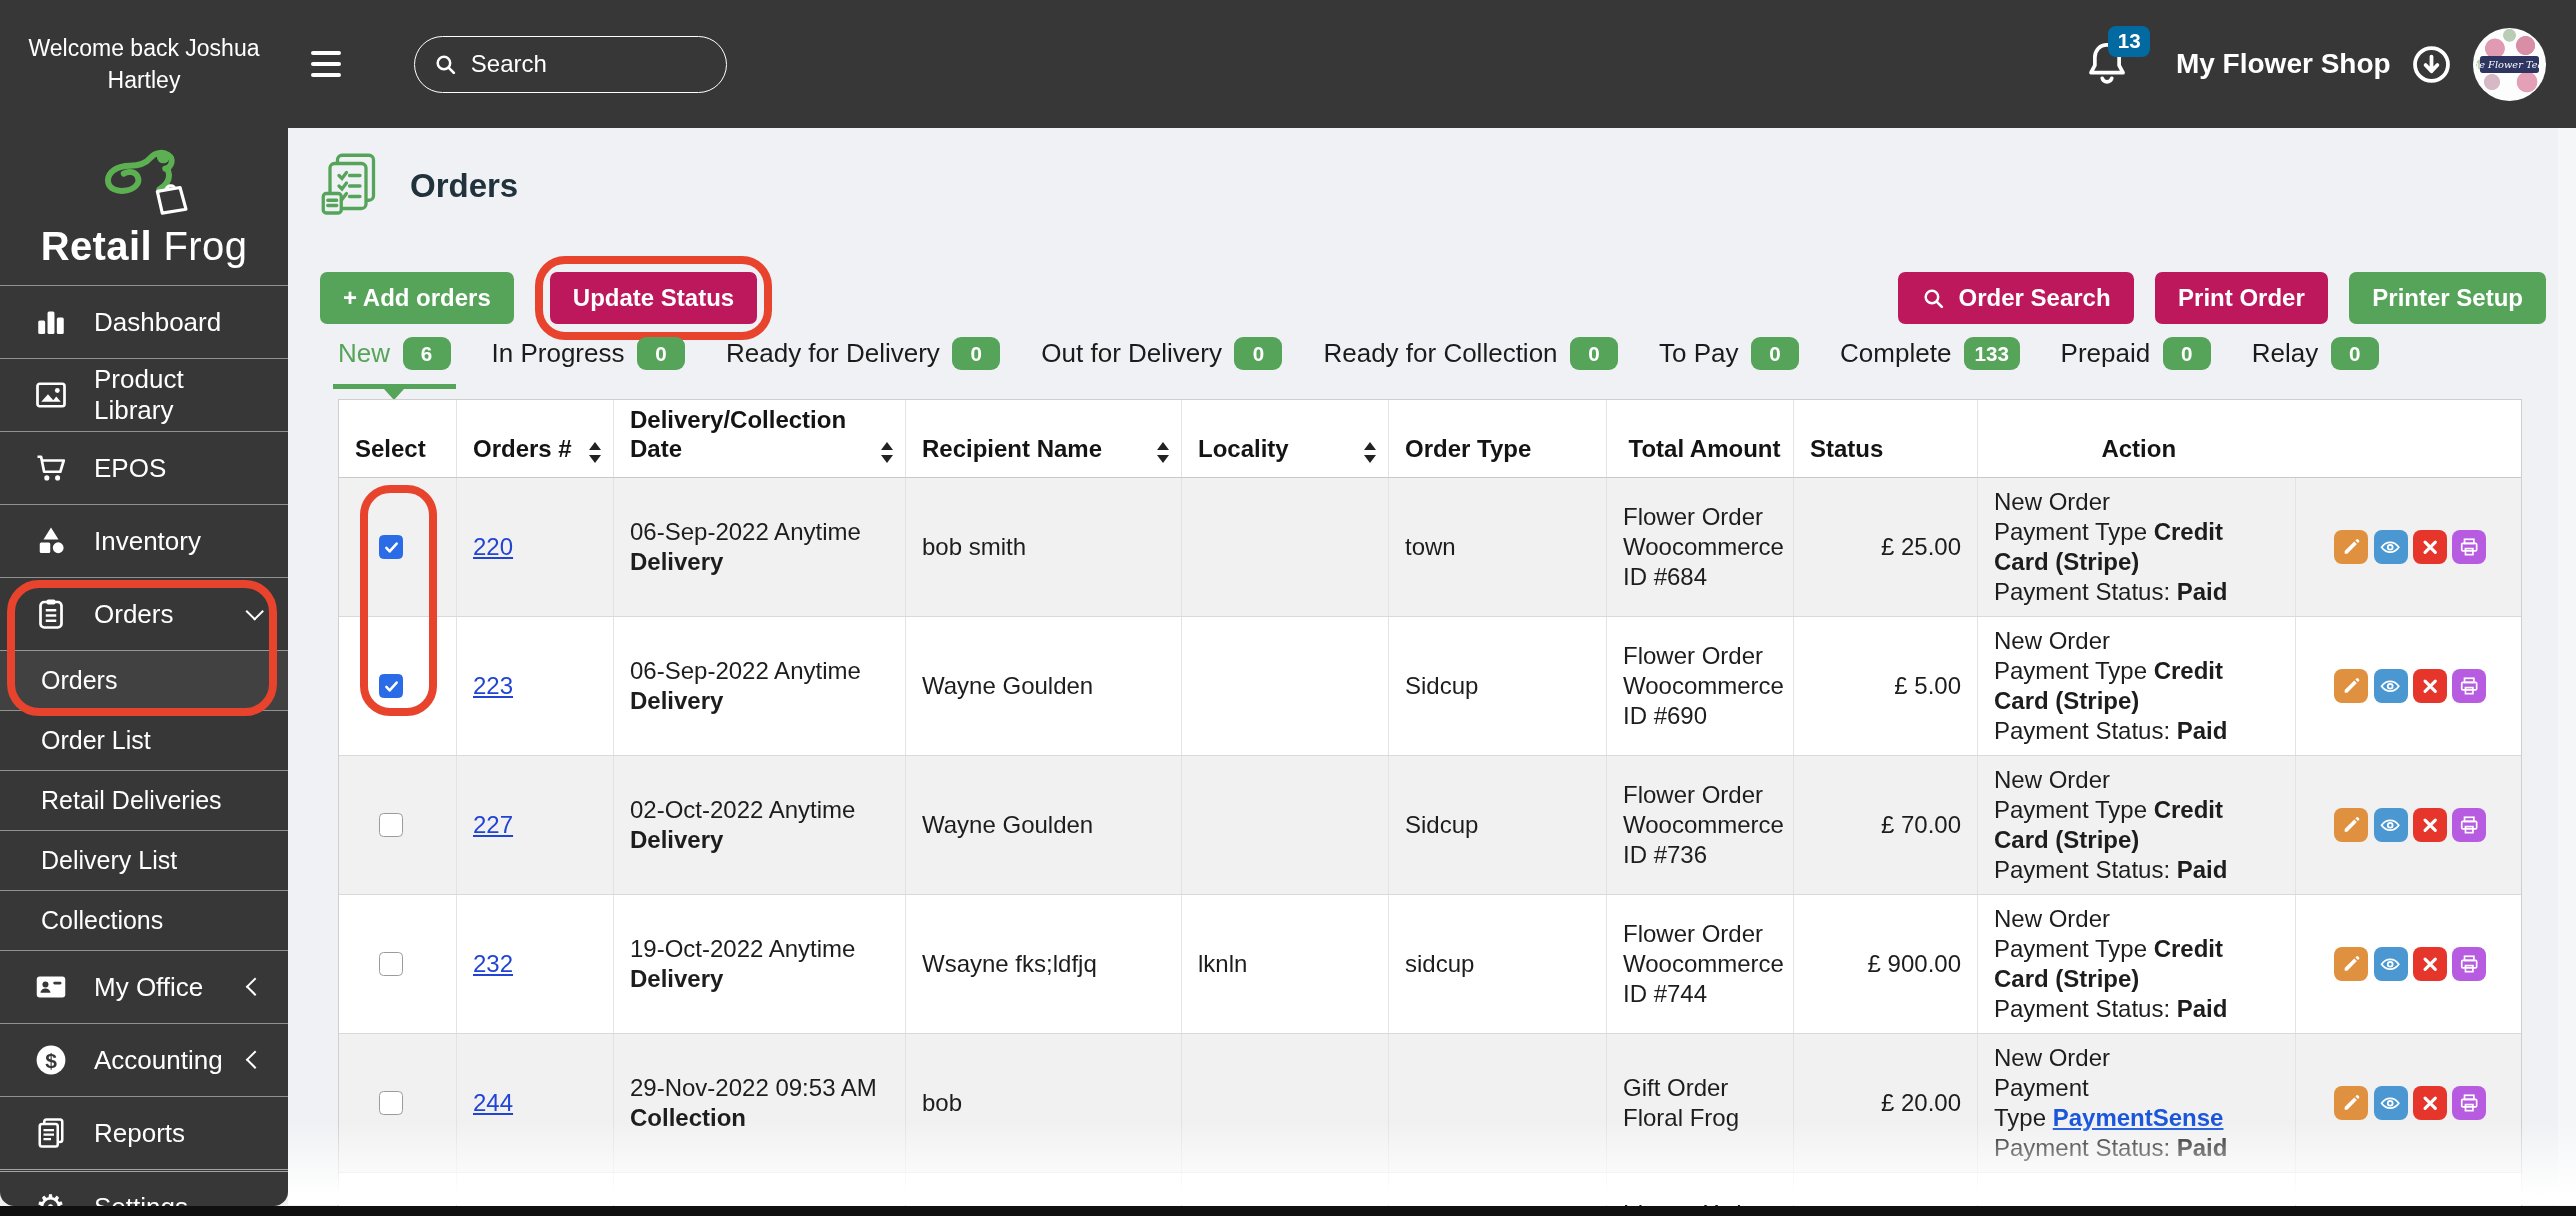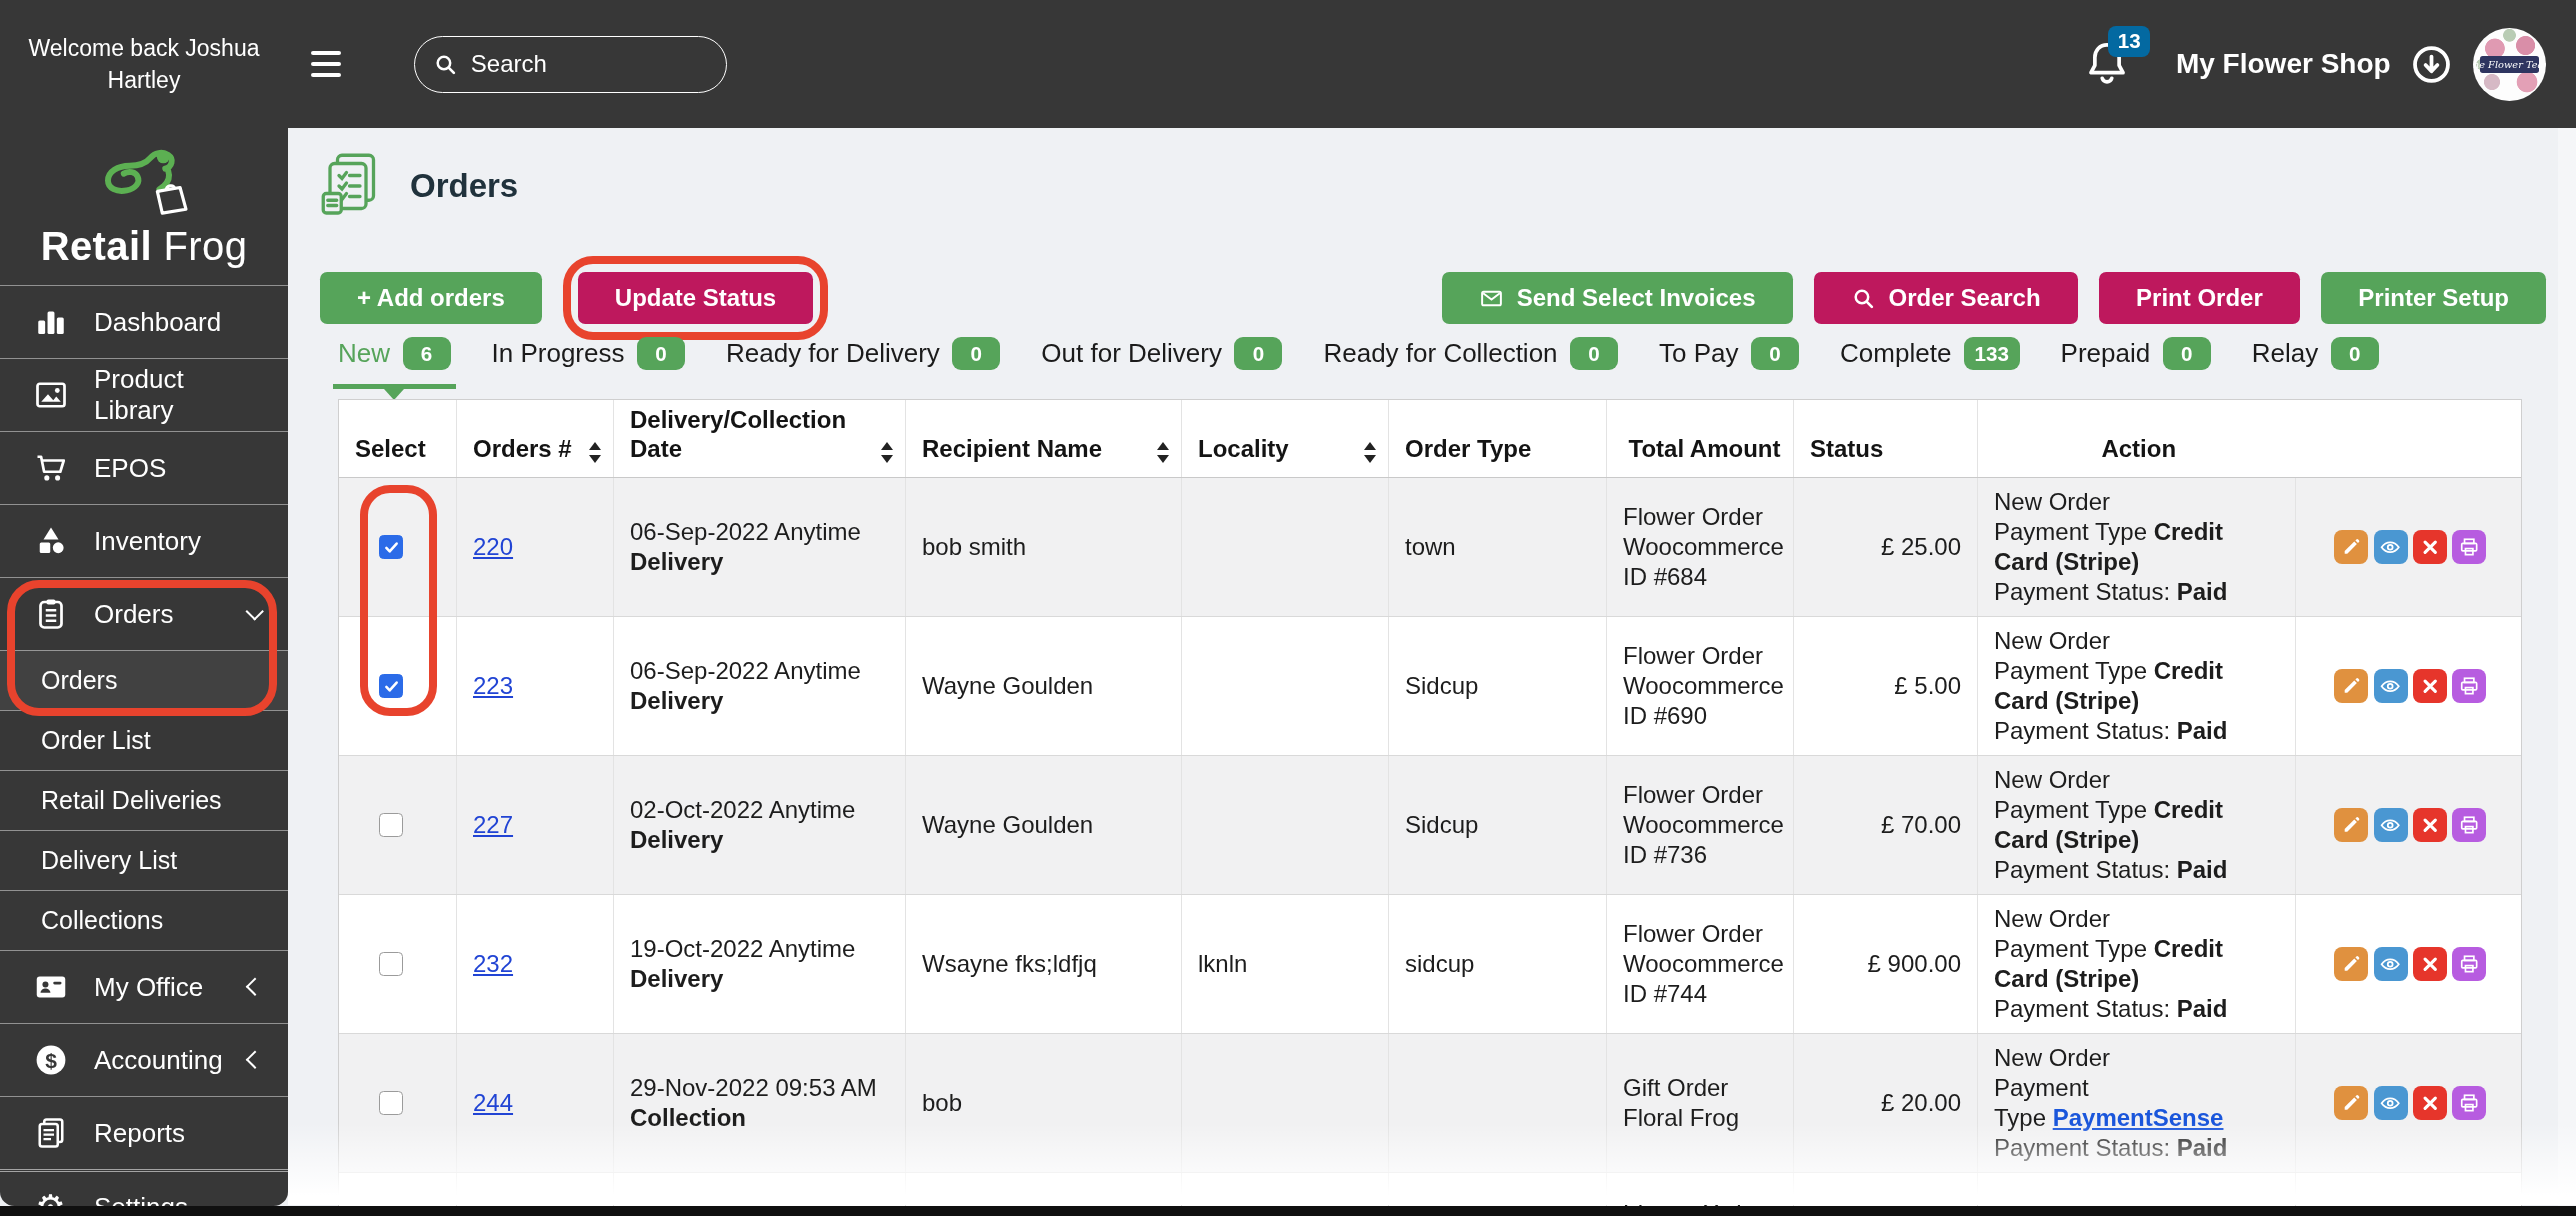--- a/index.html
+++ b/index.html
@@ -59,21 +59,21 @@
              border-top:0.9px solid rgba(255,255,255,.45);cursor:pointer;}
   .s-subitem.active{background:rgba(255,255,255,.05);}
 
   
   .page-head{position:absolute;left:315px;top:150px;display:flex;align-items:center;gap:23px;}
   .page-icon svg{width:72px;height:72px;display:block;}
   .page-title{font-size:33px;color:#20323c;font-weight:bold;margin:0;}
   .actions-left{position:absolute;left:320px;top:272px;display:flex;gap:36px;align-items:center;}
   .actions-right{position:absolute;right:30px;top:272px;display:flex;gap:21.5px;align-items:center;}
   .btn{height:52px;border:none;border-radius:7.2px;color:#fff;font-size:24px;font-weight:bold;
-       padding:0 37px;display:flex;align-items:center;gap:12.5px;cursor:pointer;font-family:inherit;white-space:nowrap;}
+       padding:0 23px;display:flex;align-items:center;gap:12.5px;cursor:pointer;font-family:inherit;white-space:nowrap;}
   .btn.green{background:#56a45a;}
   .btn.gray{background:#be185d;}
   .btn svg{width:25px;height:25px;}
   .ann-box{position:relative;display:inline-block;}
   .ann-box::after{content:"";position:absolute;left:-15px;right:-15px;top:-16px;bottom:-16px;
                   border:8px solid #e8432d;border-radius:30px;pointer-events:none;}
 
   
   .tabs{position:absolute;left:338px;top:333px;display:flex;gap:41px;align-items:center;height:41px;}
   .tab{display:flex;align-items:center;gap:12.5px;font-size:26px;color:#1b1b1b;cursor:pointer;position:relative;}
@@ -313,29 +313,20 @@
       <button class="btn green">
         <span>+ Add orders</span>
       </button>
       <span class="ann-box">
         <button class="btn gray">
           <span>Update Status</span>
         </button>
       </span>
     </div>
   <div class="actions-right" id="actions-right">
-      <button class="btn green">
-        <span style="display:flex">
-          <svg viewBox="0 0 24 24">
-            <rect x="3" y="5.5" width="18" height="13" rx="1.5" fill="none" stroke="#fff" stroke-width="1.9"></rect>
-            <path d="M4 7l8 6 8-6" fill="none" stroke="#fff" stroke-width="1.9"></path>
-          </svg>
-        </span>
-        <span>Send Select Invoices</span>
-      </button>
       <button class="btn gray">
         <span style="display:flex">
           <svg viewBox="0 0 24 24">
             <circle cx="10.5" cy="10.5" r="6" fill="none" stroke="#fff" stroke-width="2.4"></circle>
             <path d="M15 15l5 5" stroke="#fff" stroke-width="2.6" stroke-linecap="round"></path>
           </svg>
         </span>
         <span>Order Search</span>
       </button>
       <button class="btn gray">

